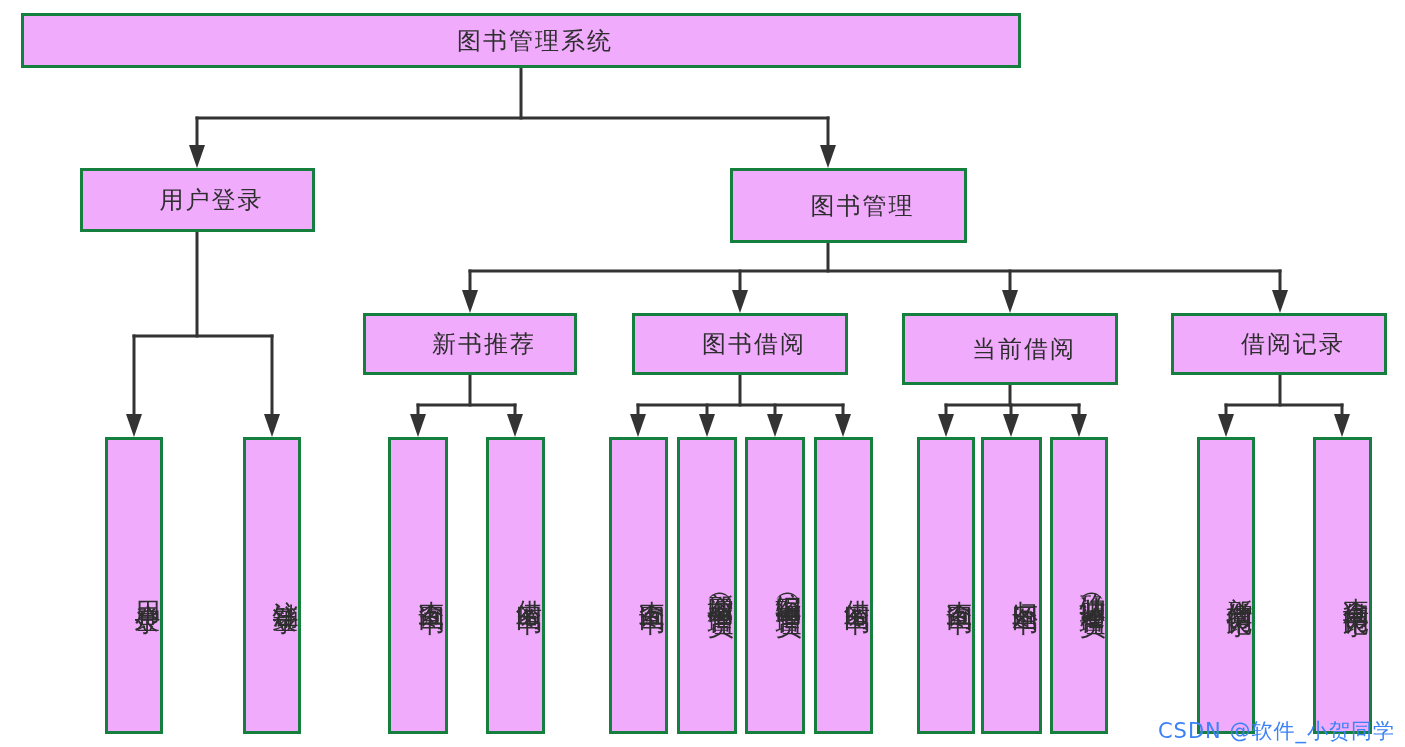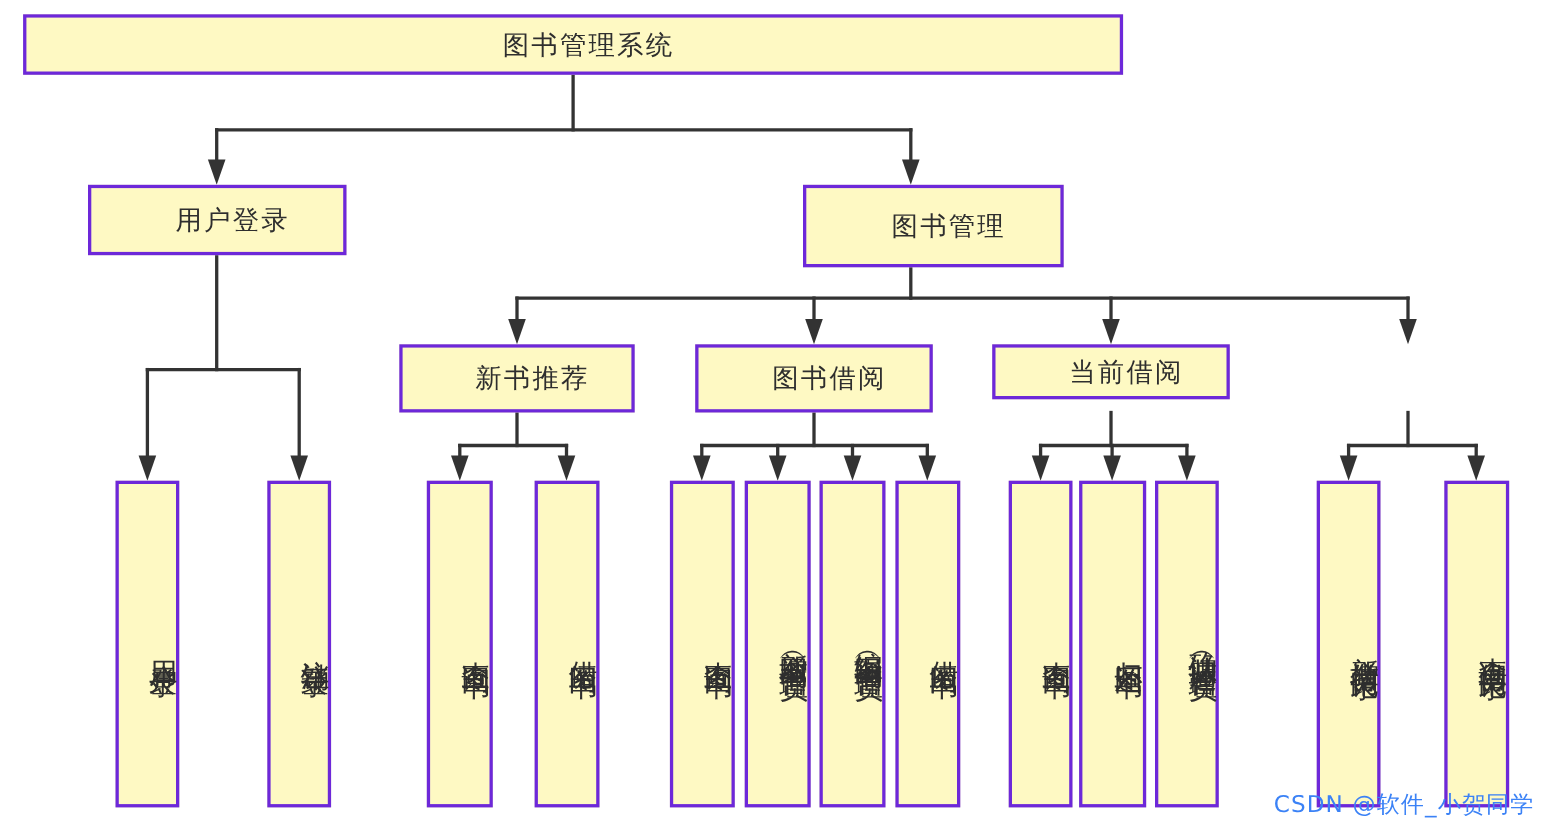--- a/index.html
+++ b/index.html
@@ -8,22 +8,22 @@
     width: 1405px;
     height: 747px;
     background: #ffffff;
     font-family: "DejaVu Sans", "Liberation Sans", sans-serif;
     overflow: hidden;
   }
   .connectors { position: absolute; left: 0; top: 0; width: 1405px; height: 747px; }
   .node {
     position: absolute;
     box-sizing: border-box;
-    border: 3px solid #6d28d9;
-    background: #fef9c3;
+    border: 3px solid #15803d;
+    background: #f0abfc;
     display: flex;
     align-items: center;
     justify-content: center;
     color: #2e2e2e;
     padding-left: 28px;
   }
   .hnode { font-size: 24px; letter-spacing: 2px; }
   .vnode span {
     writing-mode: vertical-rl;
     text-orientation: mixed;
@@ -123,22 +123,25 @@
   <div class="node hnode" style="left:730px; top:168px; width:237px; height:75px;">
     <span>图书管理</span>
   </div>
 
   <div class="node hnode" style="left:363px; top:313px; width:214px; height:62px;text-align:right;">
     <span>新书推荐</span>
   </div>
   <div class="node hnode" style="left:632px; top:313px; width:216px; height:62px;justify-content:center;">
     <span>图书借阅</span>
   </div>
-  <div class="node hnode" style="left:902px; top:313px; width:216px; height:50px;">
+  <div class="node hnode" style="left:902px; top:313px; width:216px; height:72px;">
     <span>当前借阅</span>
+  </div>
+  <div class="node hnode" style="left:1171px; top:313px; width:216px; height:62px;">
+    <span>借阅记录</span>
   </div>
 
   <div class="node vnode" style="left:105px; top:437px; width:58px; height:297px;">
     <span>用户登录</span>
   </div>
   <div class="node vnode" style="left:243px; top:437px; width:58px; height:297px;">
     <span>注销登录</span>
   </div>
 
   <div class="node vnode" style="left:388px; top:437px; width:60px; height:297px;">

